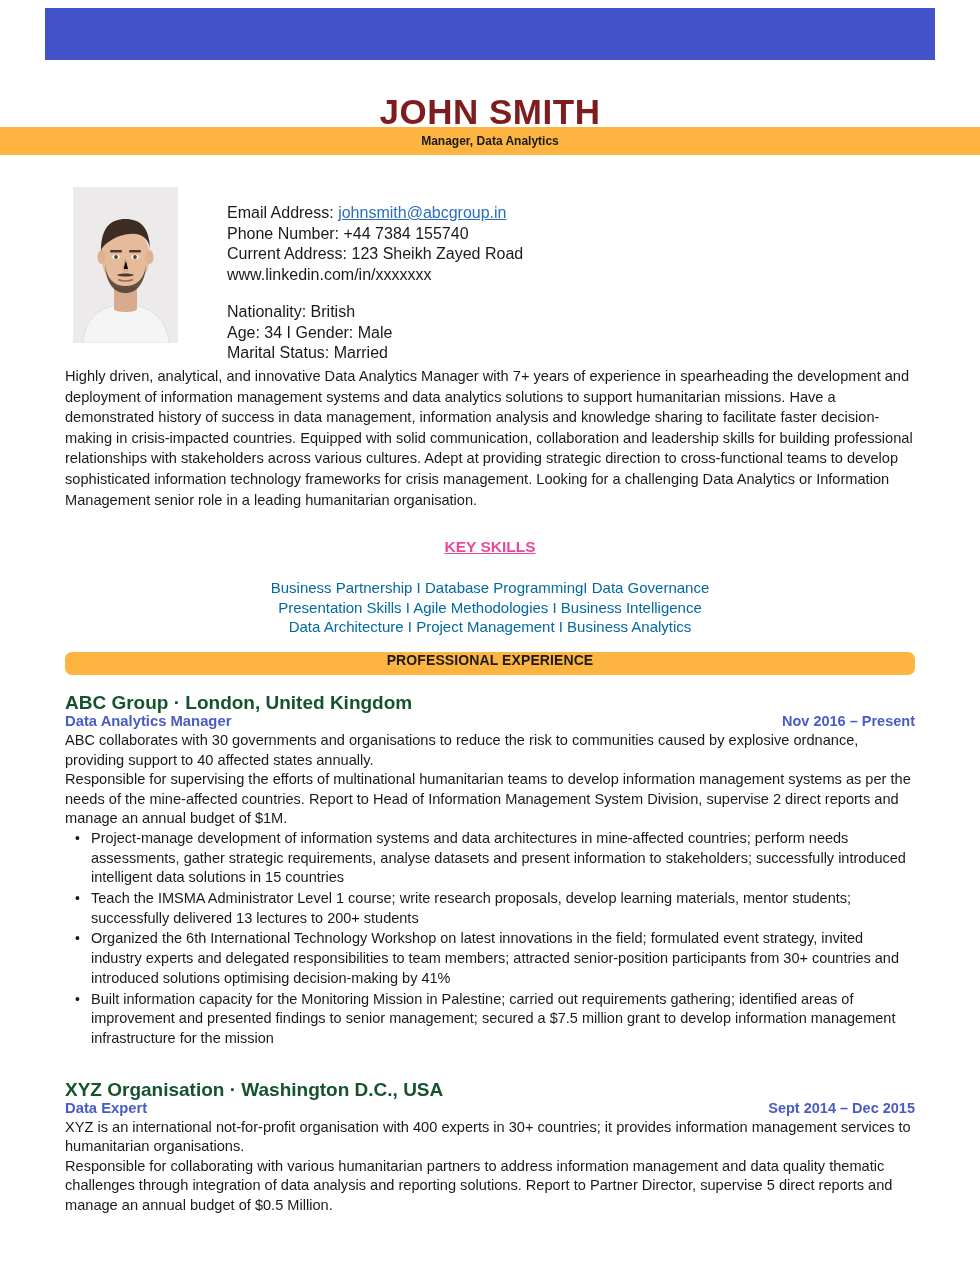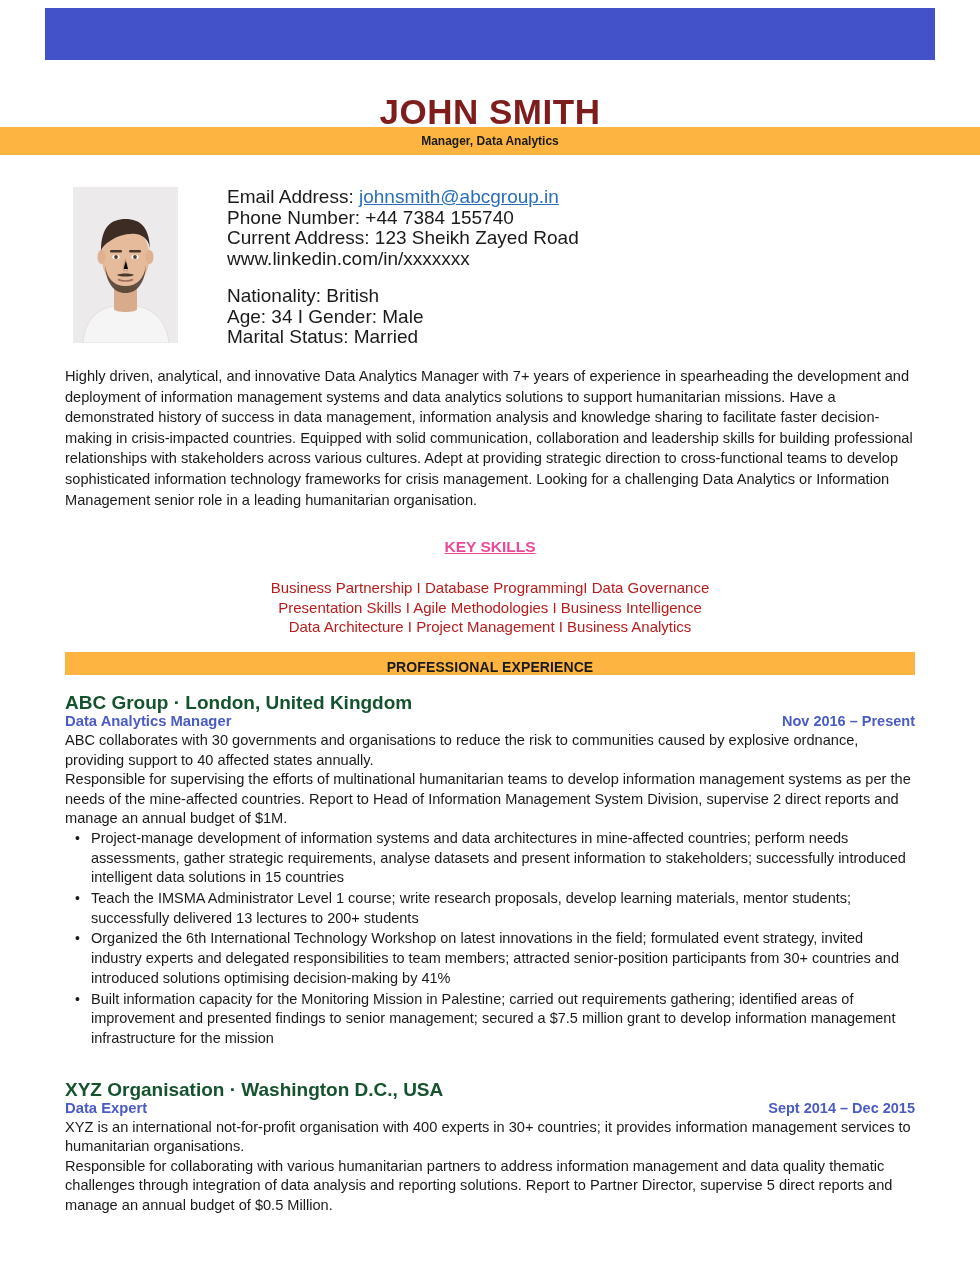--- a/index.html
+++ b/index.html
@@ -78,23 +78,24 @@
     height: 156px;
     flex: 0 0 105px;
     background: #efeeee;
     position: relative;
     overflow: hidden;
   }
   .photo svg { display: block; width: 105px; height: 156px; }
 
   .contact-text {
     margin-left: 49px;
-    font-size: 19px;
+    font-size: 16px;
     line-height: 20.5px;
     color: #1a1a1a;
+    margin-top: 16px;
   }
   .contact-text .line { white-space: nowrap; }
   .contact-text a,
   .contact-text .email-link {
     color: #2a6ebb;
     text-decoration: underline;
   }
   .contact-gap { height: 17px; }
 
   
@@ -123,34 +124,35 @@
   .key-skills-heading span { text-decoration: underline; }
 
   .key-skills-list {
     position: absolute;
     left: 0;
     top: 578px;
     width: 980px;
     text-align: center;
     font-size: 15px;
     line-height: 19.7px;
-    color: #b91c1c;
+    color: #0369a1;
   }
 
   
   .section-band {
     position: absolute;
     left: 65px;
     top: 652px;
     width: 850px;
     height: 23px;
     background: #fdb441;
     display: flex;
-    align-items: flex-end;
+    align-items: flex-start;
     justify-content: center;
+    border-radius: 7px;
   }
   .section-band .section-text {
     font-size: 14px;
     font-weight: bold;
     color: #1a1a1a;
     letter-spacing: 0.1px;
   }
 
   
   .experience {

